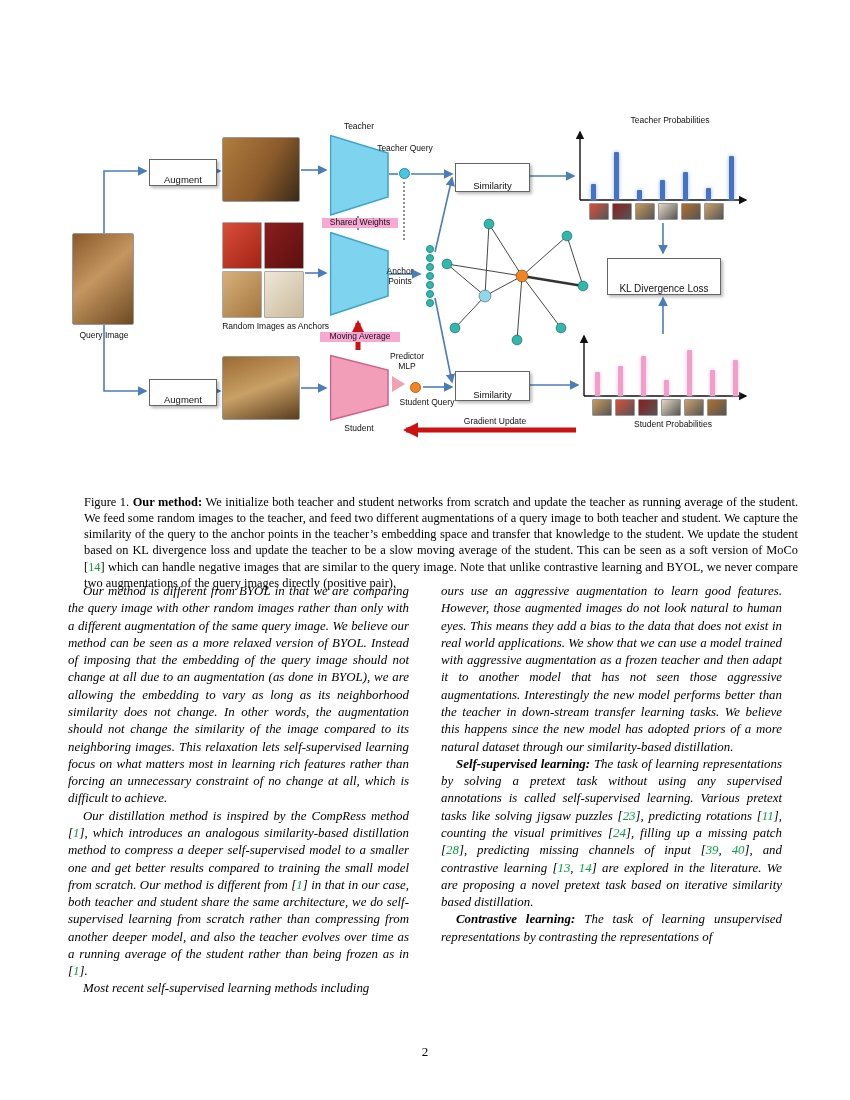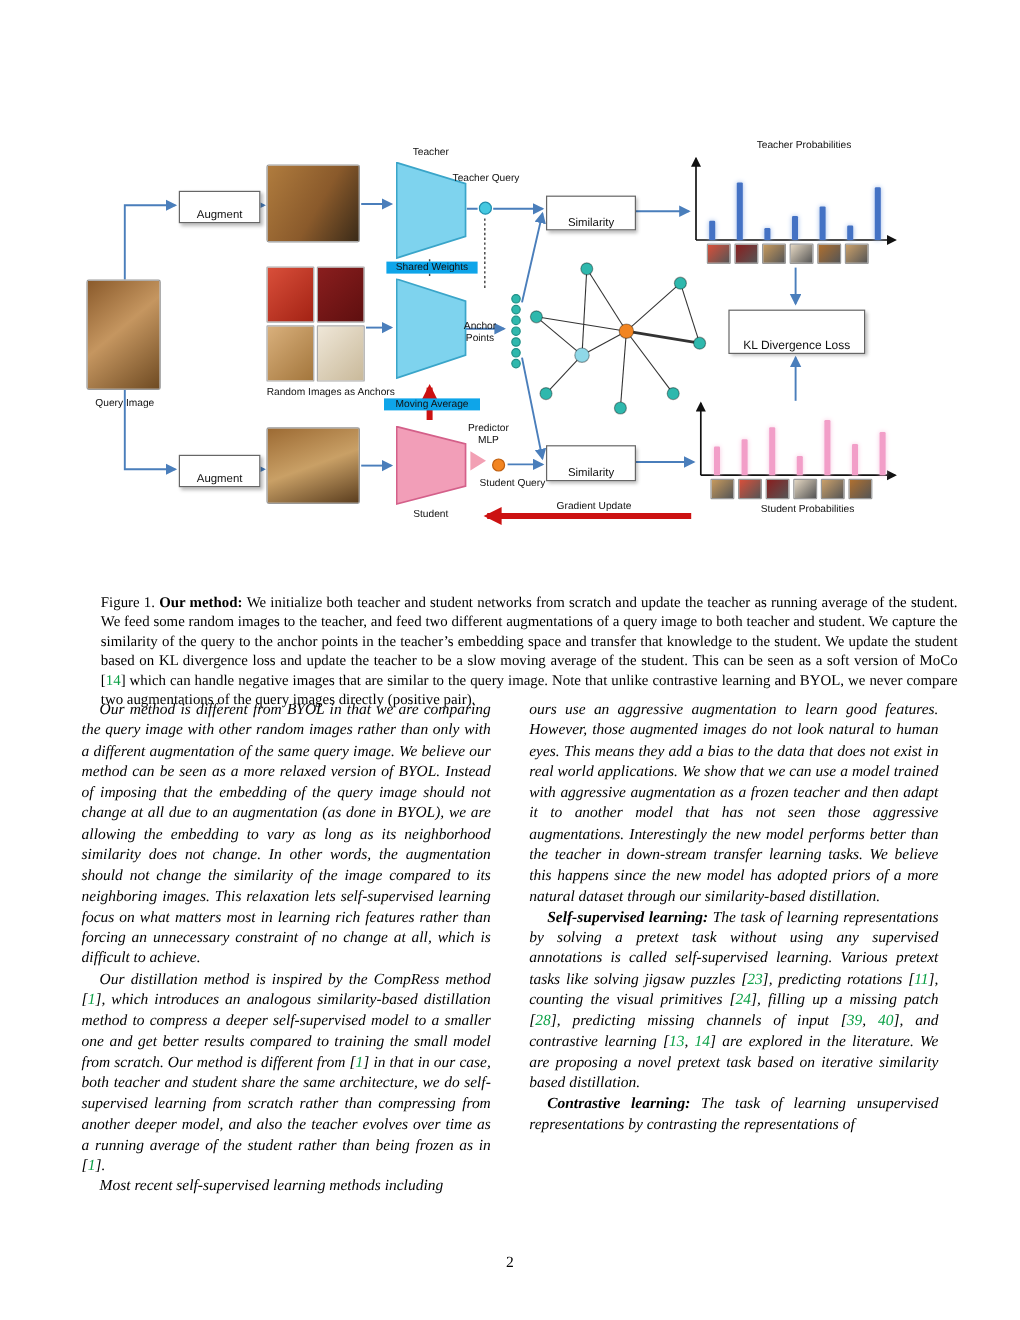--- a/index.html
+++ b/index.html
@@ -34,21 +34,21 @@
   .sq{position:absolute;left:410px;top:270px;width:11px;height:11px;border-radius:50%;
       background:#f28522;border:1px solid #c05f10;box-sizing:border-box;}
   .tri{position:absolute;left:392px;top:264px;width:0;height:0;
        border-left:13px solid #f2a0b4;border-top:8px solid transparent;
        border-bottom:8px solid transparent;}
   .bars{position:absolute;}
   .bar{position:absolute;bottom:0;width:5px;border-radius:1px 1px 0 0;}
   .thumbrow{position:absolute;display:flex;gap:3px;}
   .thumb{width:20px;height:17px;border:1px solid #999;border-radius:1px;box-sizing:border-box;}
   .graph{position:absolute;left:437px;top:104px;}
-  .wbg{background:#0ea5e9;padding:0 2px;}
+  .wbg{background:#f9a8d4;padding:0 2px;}
   
   .caption{position:absolute;left:68px;top:478px;width:714px;font-size:12.4px;
            line-height:1.30;text-align:justify;margin:16px;font-family:Liberation Serif, serif;}
   .col{position:absolute;top:583px;width:341px;font-size:12.9px;line-height:1.34;
        text-align:justify;font-style:italic;}
   .col-left{left:68px;}
   .col-right{left:441px;}
   .para{margin:0;}
   .ind{text-indent:15px;}
   .sec-heading{font-weight:bold;font-size:15px;margin:13px 0 9px 0;text-align:left;}

